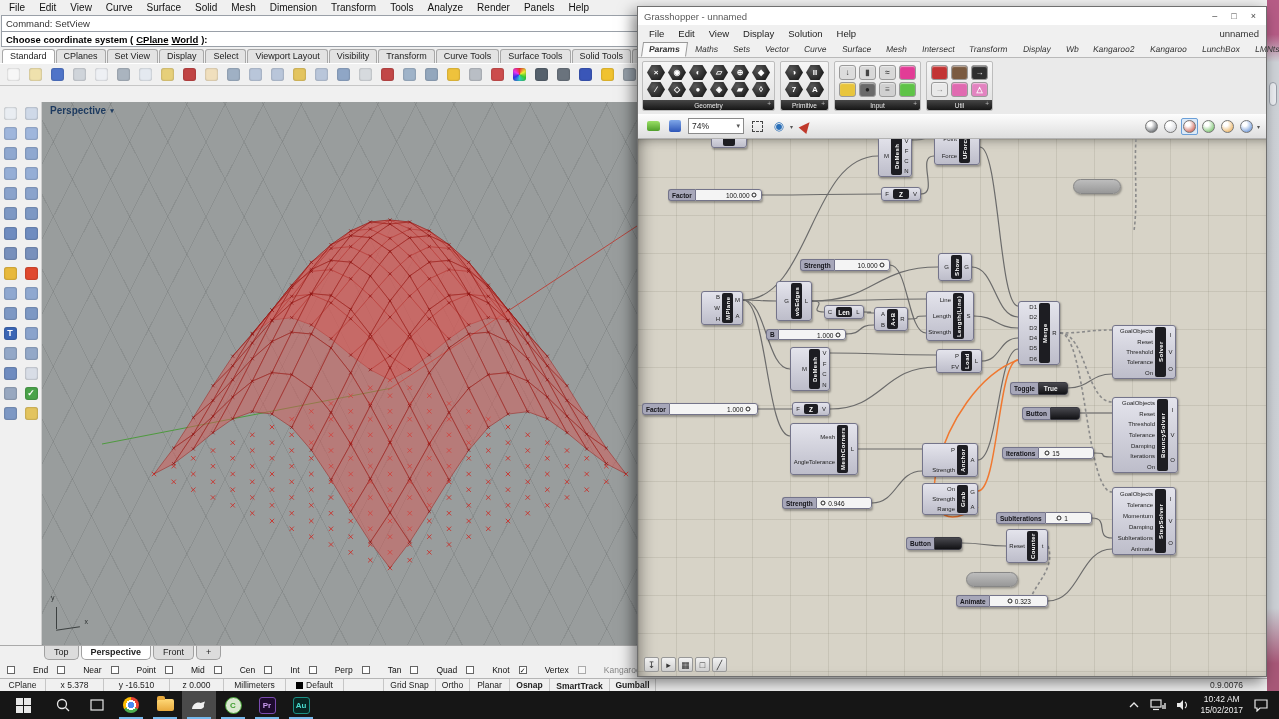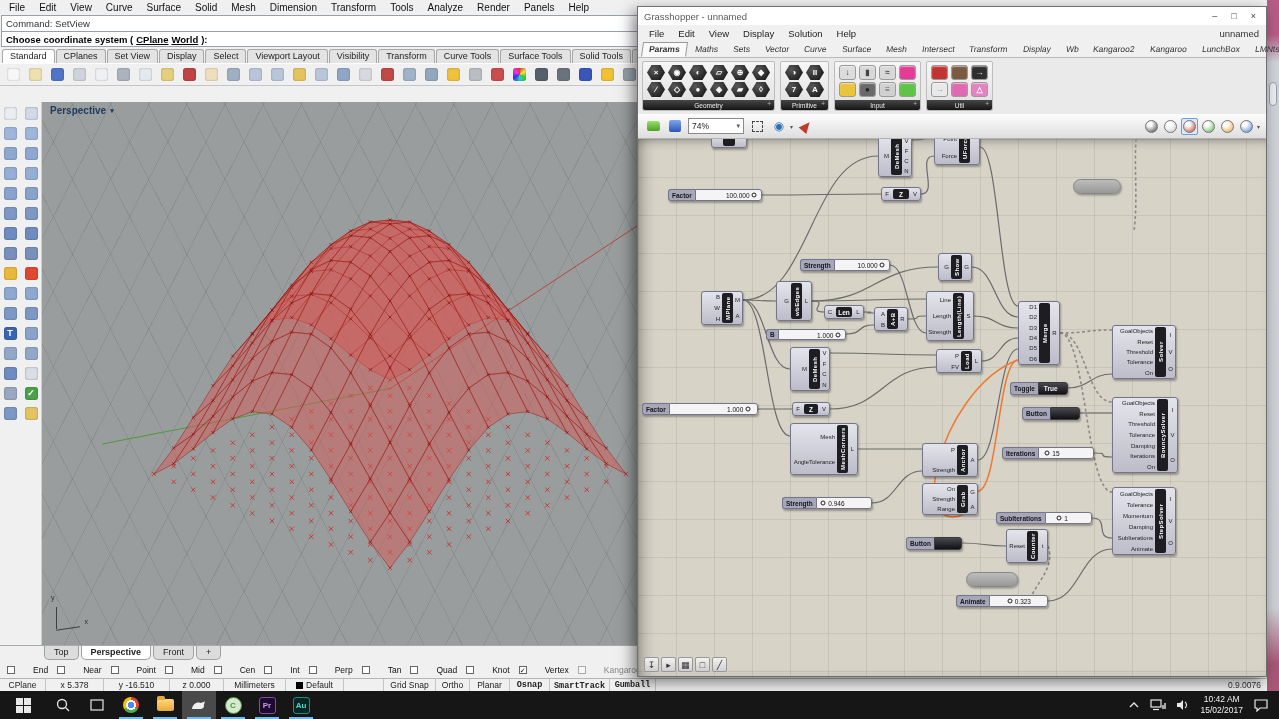--- a/index.html
+++ b/index.html
@@ -50,23 +50,23 @@
   .vpt{padding:1px 9px 2px 9px;background:#dcdcdc;border:1px solid #a0a0a0;border-top:0;border-radius:0 0 5px 5px;}
   .vpt.act{background:#fff;font-weight:bold;}
   .osnap{position:absolute;left:0;top:662px;width:637px;height:16px;background:#f0f0f0;display:flex;align-items:center;
          gap:9px;padding-left:7px;font-size:8.5px;color:#111;}
   .os-it{display:flex;align-items:center;gap:18px;}
   .os-box{width:8px;height:8px;border:1px solid #666;background:#fff;font-size:7px;line-height:7px;text-align:center;color:#111;}
   .os-it.muted{opacity:.5;}
   .r-status{position:absolute;left:0;top:678px;width:1279px;height:13px;background:#f0f0f0;border-top:1px solid #b5b5b5;
             display:flex;align-items:stretch;font-size:8.5px;color:#222;}
   .st-cell{display:flex;align-items:center;justify-content:center;border-right:1px solid #c6c6c6;gap:3px;white-space:nowrap;overflow:hidden;}
-  .st-cell.b{font-weight:bold;font-family:Liberation Mono, monospace;}
+  .st-cell.b{font-weight:bold;}
   .st-sw{width:7px;height:7px;background:#000;display:inline-block;}
-  .st-ver{margin-left:auto;padding-right:18px;display:flex;align-items:center;color:#333;}
+  .st-ver{margin-left:auto;padding-right:36px;display:flex;align-items:center;color:#333;}
 
   
   .edge{position:absolute;left:1267px;top:0;width:12px;height:691px;
         background:linear-gradient(#b65c86 0 5%, #cfd3d8 9%, #cdd1d6 88%, #a85878 96%);}
   .edge .thumb{position:absolute;left:2px;top:82px;width:8px;height:24px;background:#eceef2;border:1px solid #9aa0aa;border-radius:4px;}
 
   
   .gh{position:absolute;left:637px;top:6px;width:630px;height:671px;background:#f0f0f0;border:1px solid #6f6f6f;
       box-shadow:-4px 5px 14px rgba(0,0,0,.5);display:flex;flex-direction:column;}
   .gh-title{height:18px;background:#fff;display:flex;align-items:center;font-size:9.5px;color:#5a5a5a;padding:0 6px;}

